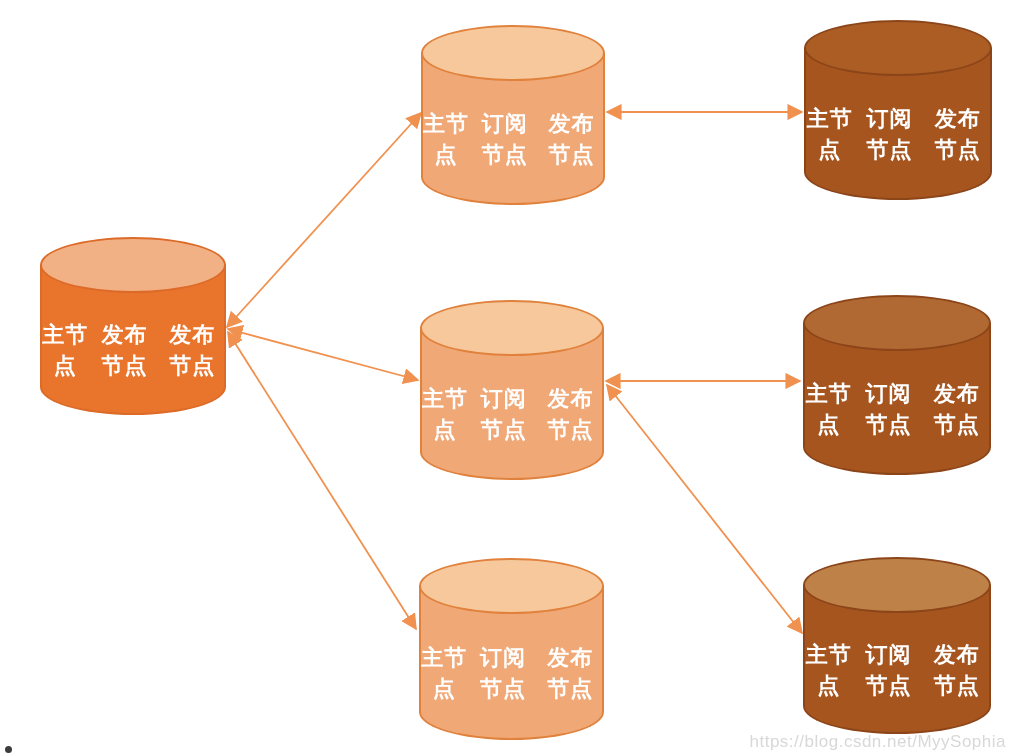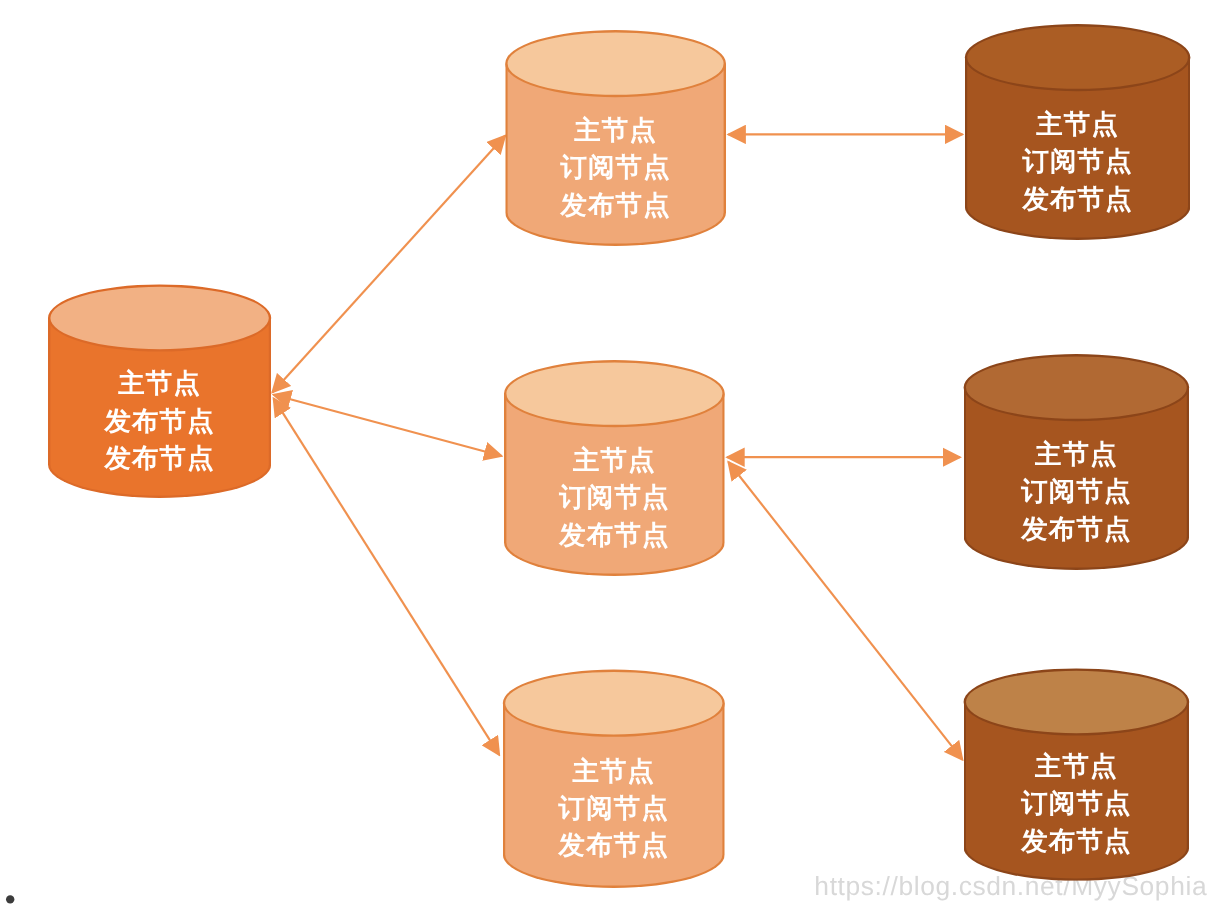--- a/index.html
+++ b/index.html
@@ -38,21 +38,20 @@
     left: 0; top: 28px; right: 0; bottom: 0;
     box-sizing: border-box;
     border-radius: 0 0 50% 50% / 0 0 28px 28px;
     z-index: 1;
   }
   .cyl .label {
     position: absolute;
     left: 0; right: 0; top: 56px; bottom: 8px;
     z-index: 3;
     display: flex;
-    flex-direction: column;
     align-items: center;
     justify-content: center;
     color: var(--label-text);
     font-weight: 700;
     font-size: 22px;
     line-height: 31px;
     letter-spacing: 1px;
     text-align: center;
   }
 
@@ -77,21 +76,21 @@
   .n-right-top .cap    { background: var(--secondary-cap-top); }
   .n-right-middle .cap { background: var(--secondary-cap-middle); }
   .n-right-bottom .cap { background: var(--secondary-cap-bottom); }
 
   .watermark {
     position: absolute;
     right: 18px;
     bottom: 4px;
     z-index: 0;
     color: var(--watermark);
-    font-size: 22px;
+    font-size: 17px;
     letter-spacing: 0.5px;
   }
   .bullet {
     position: absolute;
     left: 5px;
     top: 746px;
     width: 7px;
     height: 7px;
     border-radius: 50%;
     background: var(--bullet);

